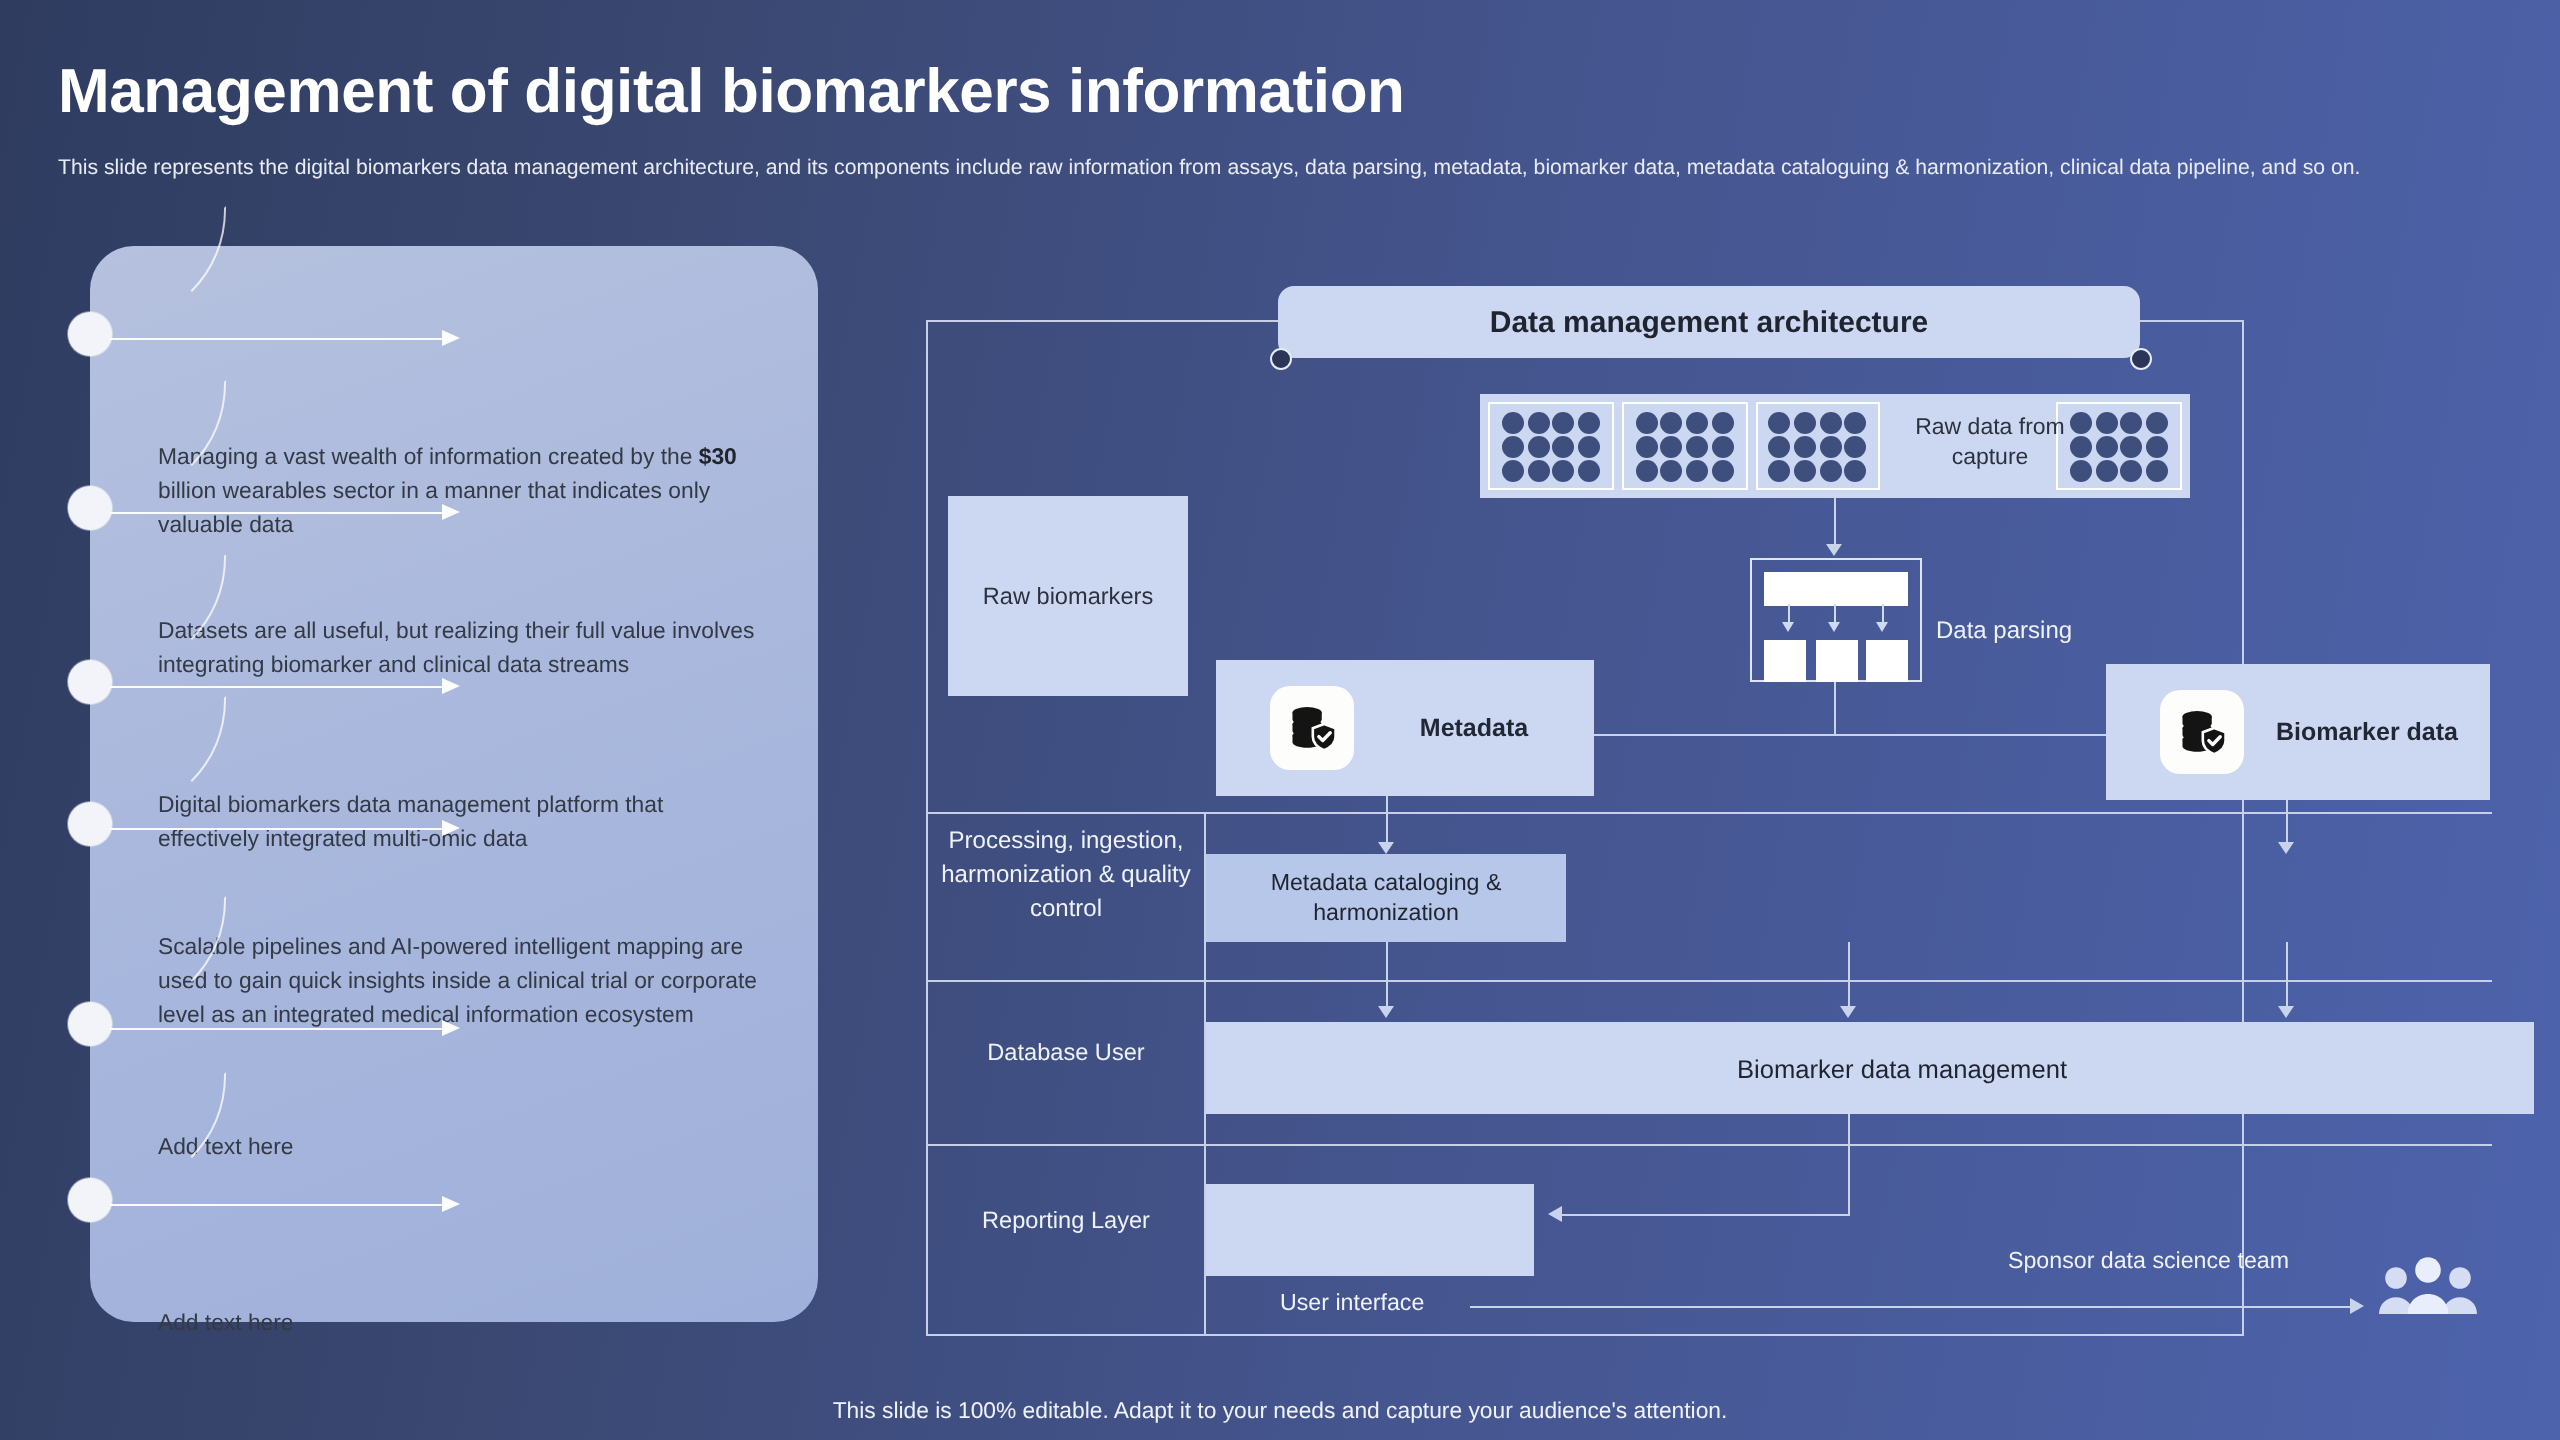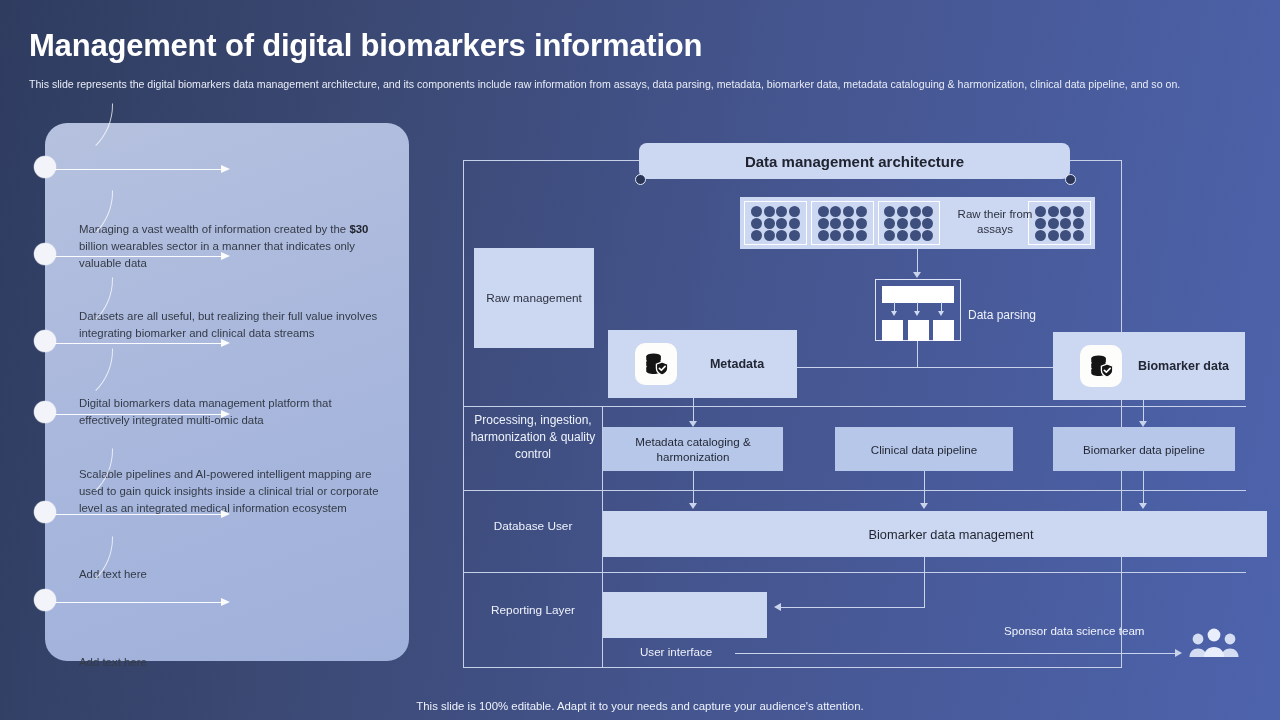--- a/index.html
+++ b/index.html
@@ -292,27 +292,27 @@
         <i></i>
         <i></i>
         <i></i>
         <i></i>
         <i></i>
         <i></i>
         <i></i>
         <i></i>
         <i></i>
     </div>
-    <div id="raw-label">Raw their from assays</div>
+    <div id="raw-label">Raw data from capture</div>
   </div>
 
   <div class="conn" style="left:454px;top:89px;width:1.2px;height:23px;"></div>
   <div class="arrow-down" style="left:450px;top:112px;"></div>
 
-  <div id="raw-info">Raw management</div>
+  <div id="raw-info">Raw biomarkers</div>
 
   <div id="parse-icon">
     <div class="top-bar"></div>
     <div class="cells">
         <span></span>
         <span></span>
         <span></span>
       </div>
   </div>
   <div class="parse-tick" style="left:431px;top:142px;height:9px;"></div>
@@ -369,22 +369,20 @@
 
   <div id="process-text">Processing, ingestion, harmonization &amp; quality control</div>
 
   <div class="conn" style="left:230px;top:238px;width:1.2px;height:24px;"></div>
   <div class="arrow-down" style="left:226px;top:261px;"></div>
 
   <div class="conn" style="left:680px;top:240px;width:1.2px;height:22px;"></div>
   <div class="arrow-down" style="left:676px;top:261px;"></div>
 
   <div class="pipe-box" id="pipe-meta">Metadata cataloging &amp; harmonization</div>
-  <div class="pipe-box" id="pipe-clin">Clinical data pipeline</div>
-  <div class="pipe-box" id="pipe-bio">Biomarker data pipeline</div>
 
   <div class="conn" style="left:230px;top:311px;width:1.2px;height:33px;"></div>
   <div class="arrow-down" style="left:226px;top:343px;"></div>
   <div class="conn" style="left:461px;top:311px;width:1.2px;height:33px;"></div>
   <div class="arrow-down" style="left:457px;top:343px;"></div>
   <div class="conn" style="left:680px;top:311px;width:1.2px;height:33px;"></div>
   <div class="arrow-down" style="left:676px;top:343px;"></div>
 
   <div class="layer-name" style="left:0;top:358px;">Database User</div>
   <div id="db-box">Biomarker data management</div>

